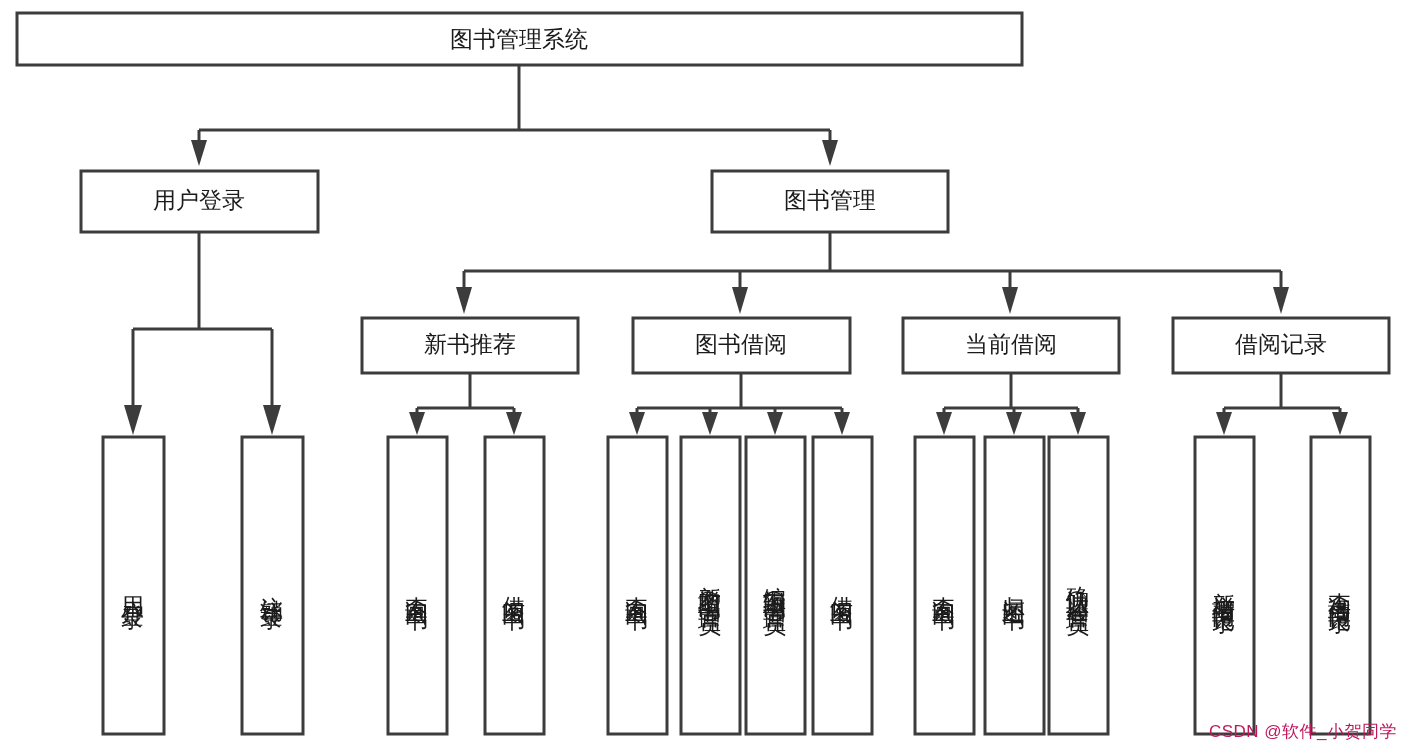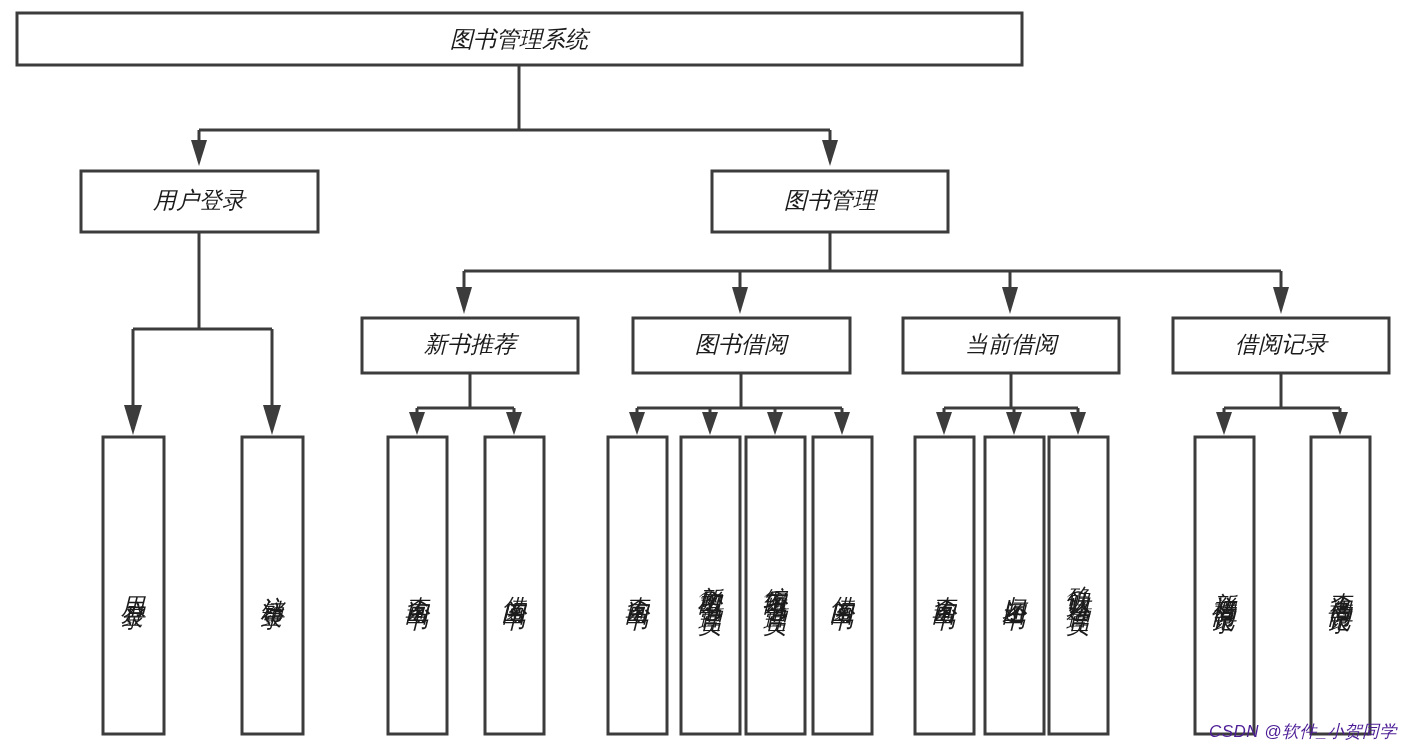--- a/index.html
+++ b/index.html
@@ -12,21 +12,20 @@
     height: 747px;
     font-family: "Liberation Sans", "DejaVu Sans", sans-serif;
     overflow: hidden;
     position: relative;
   }
   #diagram-root {
     position: absolute;
     left: 0; top: 0;
     width: 1405px;
     height: 747px;
-    font-style: italic;
   }
   svg.flow { display: block; }
   .box-rect {
     fill: #ffffff;
     stroke: #3c3c3c;
     stroke-width: 3;
   }
   .edge-line {
     stroke: #3c3c3c;
     stroke-width: 3;
@@ -53,21 +52,21 @@
     letter-spacing: 4px;
     text-anchor: middle;
     dominant-baseline: central;
   }
   .watermark {
     position: absolute;
     right: 8px;
     bottom: 4px;
     font-family: "Liberation Sans", "DejaVu Sans", sans-serif;
     font-size: 17px;
-    color: #4c1d95;
+    color: #be185d;
     white-space: nowrap;
     letter-spacing: 0.5px;
   }
 </style>
 </head>
 <body>
 
 <div id="diagram-root">
   <svg class="flow" width="1405" height="747" viewBox="0 0 1405 747">
 

